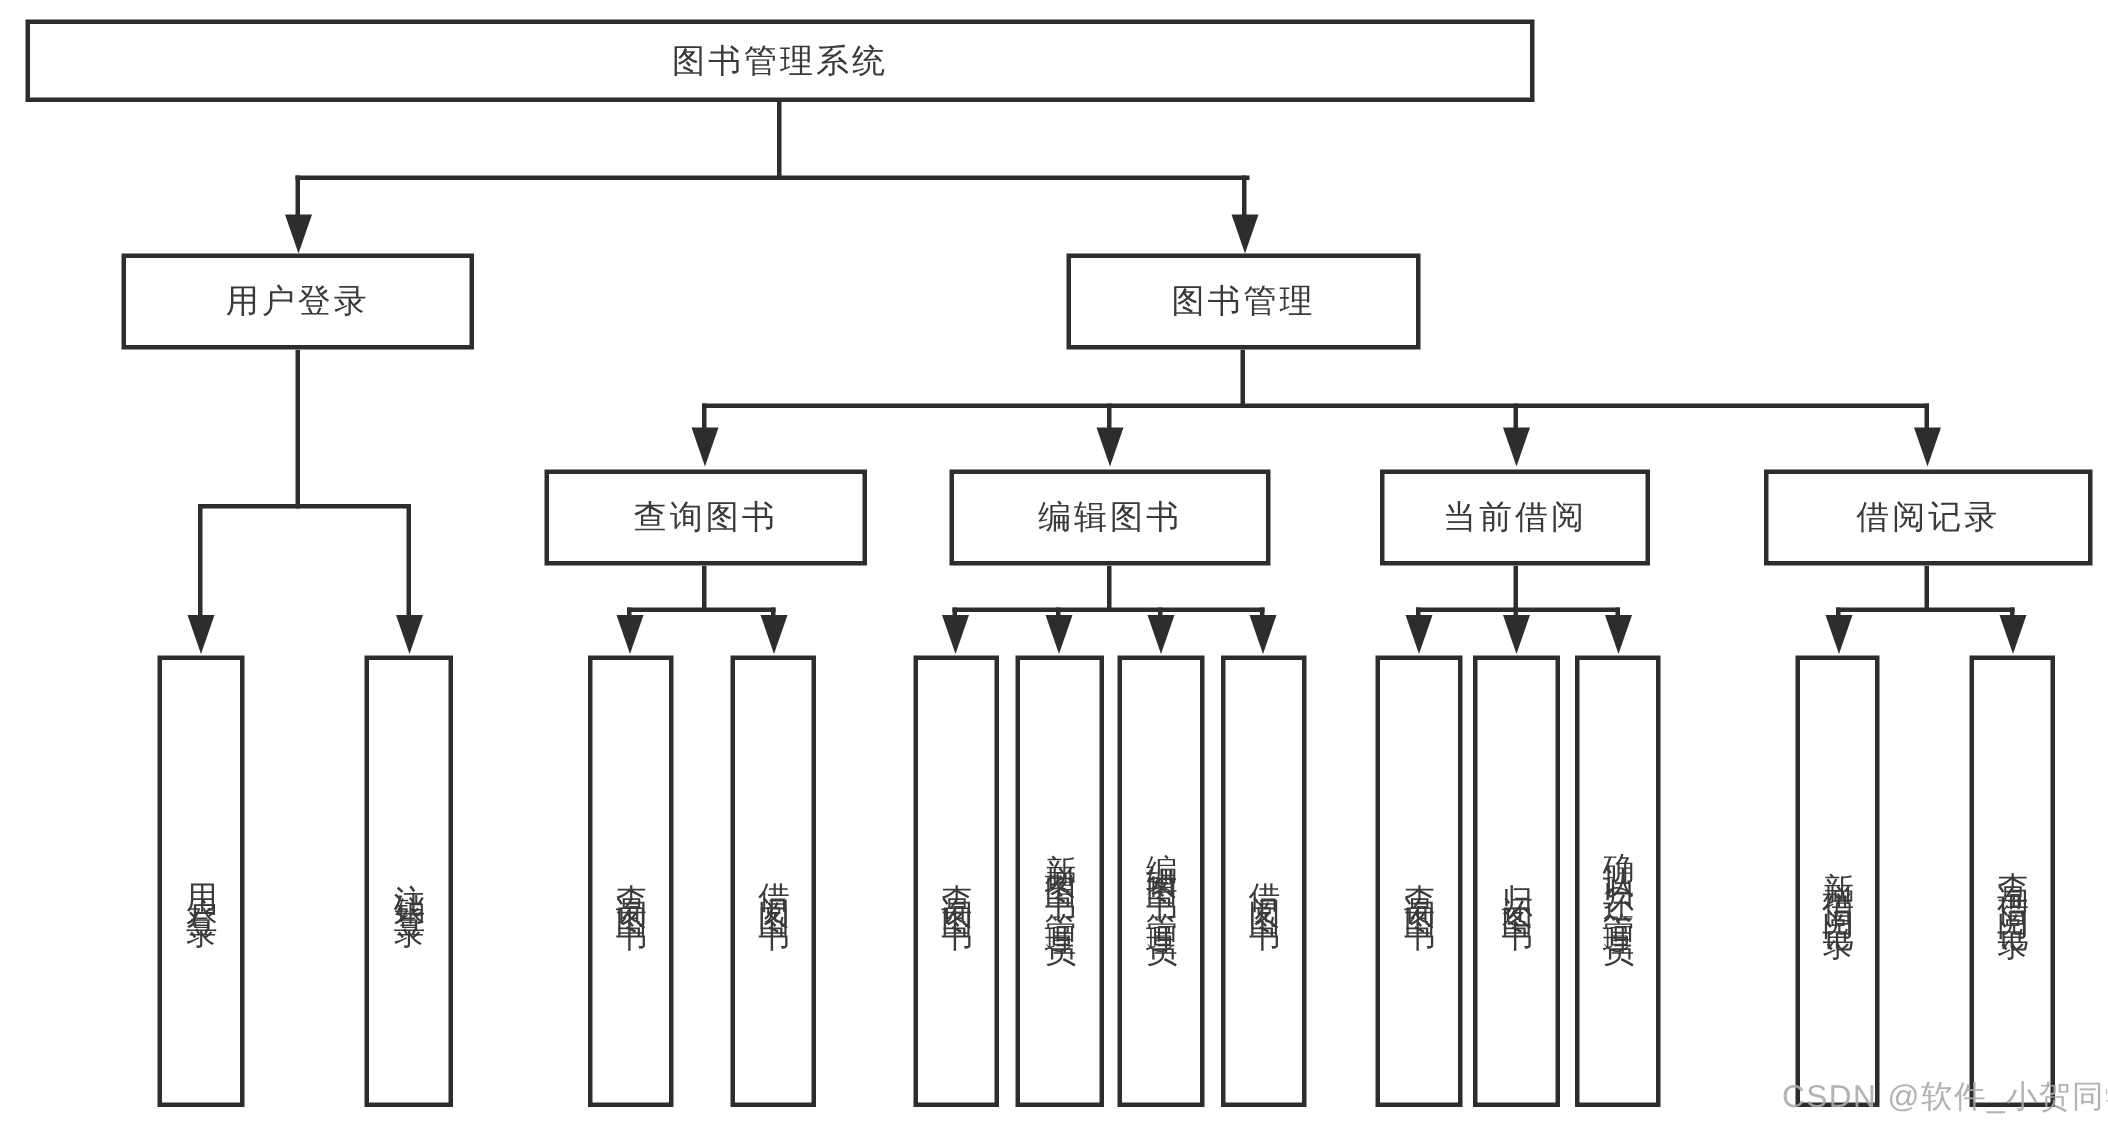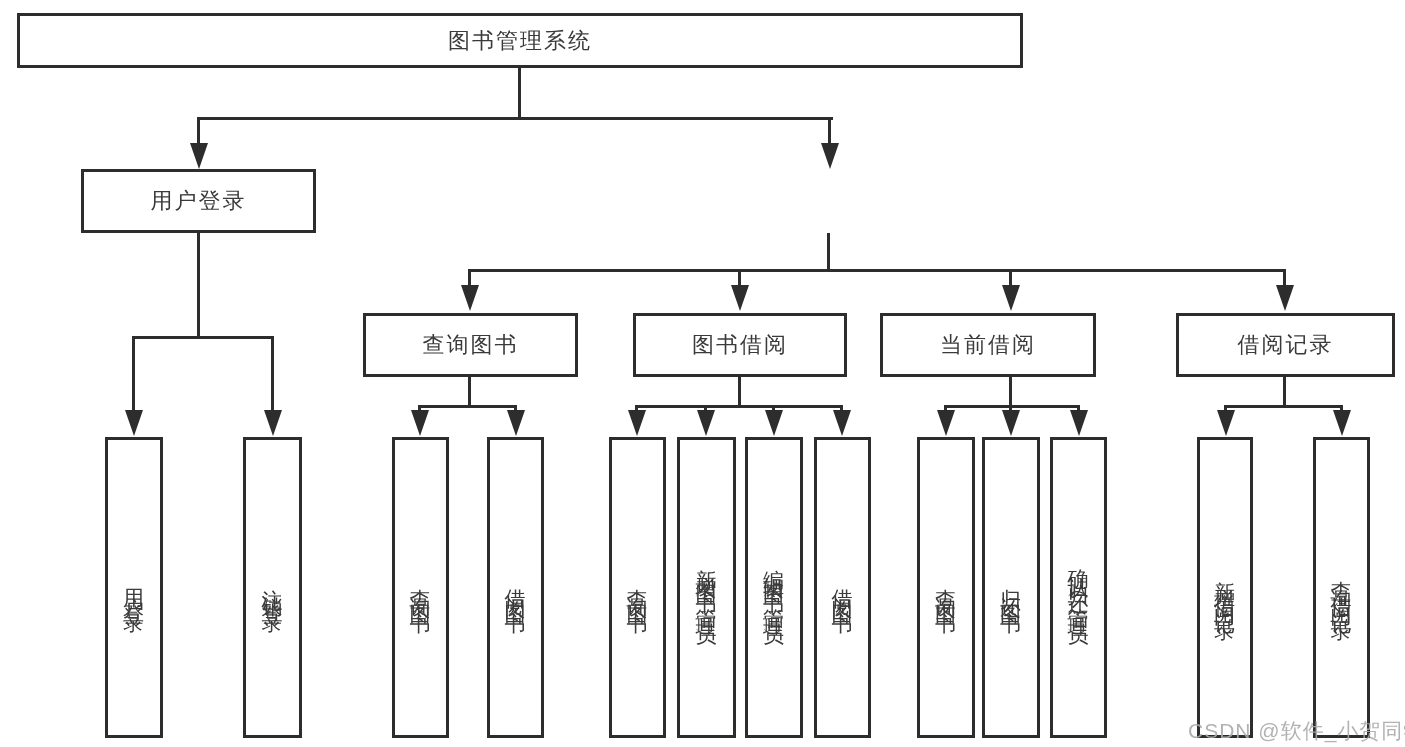--- a/index.html
+++ b/index.html
@@ -44,20 +44,23 @@
   <div class="vline" style="left:518px;top:68px;height:52px"></div>
   <div class="hline" style="left:197px;top:117px;width:636px"></div>
   <div class="vline" style="left:197px;top:117px;height:32px"></div>
   <div class="arrowhead" style="left:190px;top:143px"></div>
   <div class="vline" style="left:828px;top:117px;height:32px"></div>
   <div class="arrowhead" style="left:821px;top:143px"></div>
 
   <div class="box" style="left:81px;top:169px;width:235px;height:64px">
     <span class="lbl">用户登录</span>
   </div>
+  <div class="box" style="left:711px;top:169px;width:236px;height:64px">
+    <span class="lbl">图书管理</span>
+  </div>
 
   <div class="vline" style="left:197px;top:233px;height:106px"></div>
   <div class="hline" style="left:132px;top:336px;width:142px"></div>
   <div class="vline" style="left:132px;top:336px;height:78px"></div>
   <div class="arrowhead" style="left:125px;top:410px"></div>
   <div class="vline" style="left:271px;top:336px;height:78px"></div>
   <div class="arrowhead" style="left:264px;top:410px"></div>
 
   <div class="vline" style="left:827px;top:233px;height:39px"></div>
   <div class="hline" style="left:468px;top:269px;width:818px"></div>
@@ -67,23 +70,23 @@
   <div class="arrowhead" style="left:731px;top:285px"></div>
   <div class="vline" style="left:1009px;top:269px;height:20px"></div>
   <div class="arrowhead" style="left:1002px;top:285px"></div>
   <div class="vline" style="left:1283px;top:269px;height:20px"></div>
   <div class="arrowhead" style="left:1276px;top:285px"></div>
 
   <div class="box" style="left:363px;top:313px;width:215px;height:64px">
     <span class="lbl">查询图书</span>
   </div>
   <div class="box" style="left:633px;top:313px;width:214px;height:64px">
-    <span class="lbl">图书借阅</span>
+    <span class="lbl">编辑图书</span>
   </div>
-  <div class="box" style="left:880px;top:313px;width:216px;height:64px">
+  <div class="box" style="left:920px;top:313px;width:180px;height:64px">
     <span class="lbl">当前借阅</span>
   </div>
   <div class="box" style="left:1176px;top:313px;width:219px;height:64px">
     <span class="lbl">借阅记录</span>
   </div>
 
   <div class="vline" style="left:468px;top:377px;height:31px"></div>
   <div class="hline" style="left:418px;top:405px;width:99px"></div>
   <div class="vline" style="left:418px;top:405px;height:10px"></div>
   <div class="arrowhead" style="left:411px;top:410px"></div>

